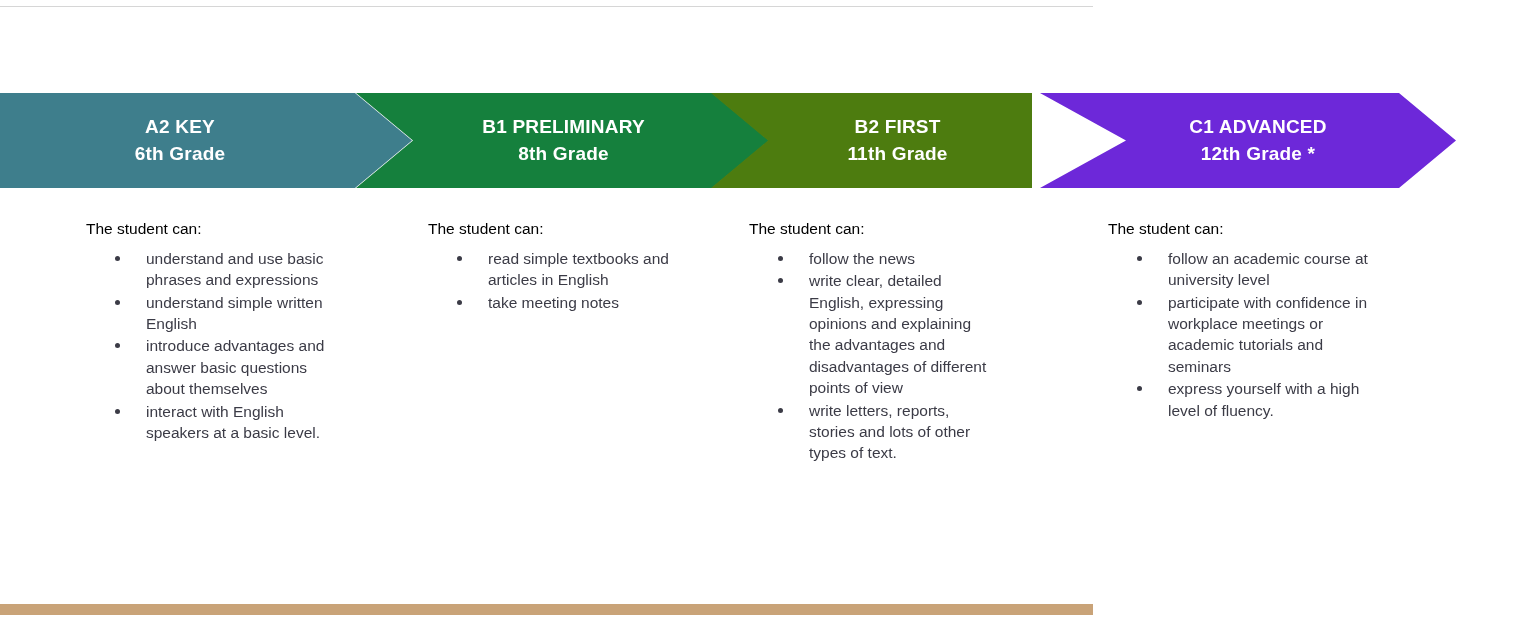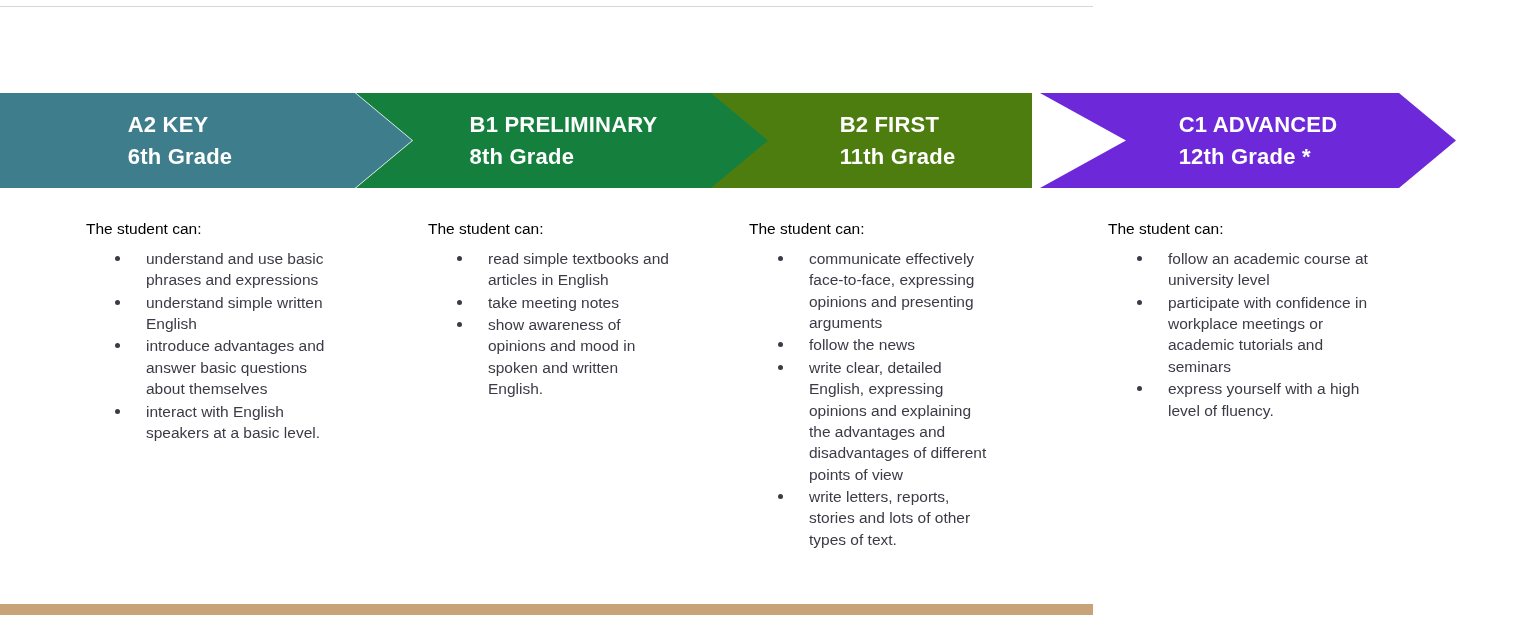--- a/index.html
+++ b/index.html
@@ -39,23 +39,24 @@
     position: absolute;
     top: 0;
     height: 95px;
     display: flex;
     align-items: center;
     justify-content: center;
     box-sizing: border-box;
   }
 
   .chev-label {
+    text-align: center;
     color: #ffffff;
     font-weight: bold;
-    font-size: 22px;
+    font-size: 19px;
     line-height: 1.42;
     letter-spacing: .2px;
     white-space: pre-line;
   }
 
   
   .chev-1 {
     left: 0;
     width: 412px;
     background: #3e7e8c;
@@ -193,28 +194,26 @@
       <li>introduce advantages and answer basic questions about themselves</li>
       <li>interact with English speakers at a basic level.</li>
     </ul>
   </div>
 
   <div class="col col-2">
     <p class="col-heading">The student can:</p>
     <ul class="can-list">
       <li>read simple textbooks and articles in English</li>
       <li>take meeting notes</li>
-      <li>show awareness of opinions and mood in spoken and written English.</li>
     </ul>
   </div>
 
   <div class="col col-3">
     <p class="col-heading">The student can:</p>
     <ul class="can-list">
-      <li>communicate effectively face-to-face, expressing opinions and presenting arguments</li>
       <li>follow the news</li>
       <li>write clear, detailed English, expressing opinions and explaining the advantages and disadvantages of different points of view</li>
       <li>write letters, reports, stories and lots of other types of text.</li>
     </ul>
   </div>
 
   <div class="col col-4">
     <p class="col-heading">The student can:</p>
     <ul class="can-list">
       <li>follow an academic course at university level</li>

